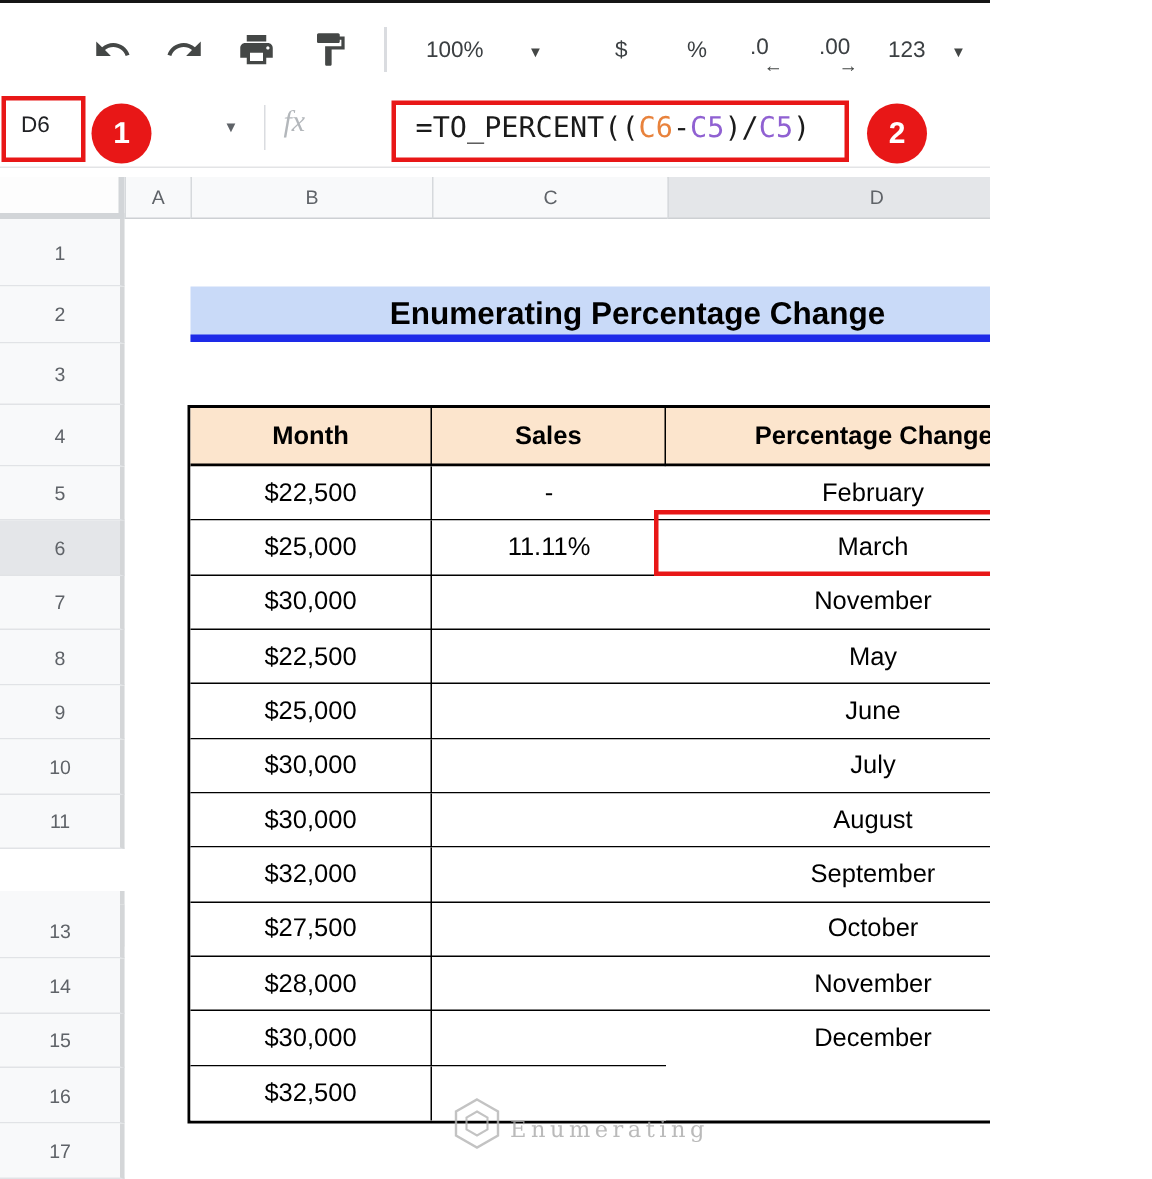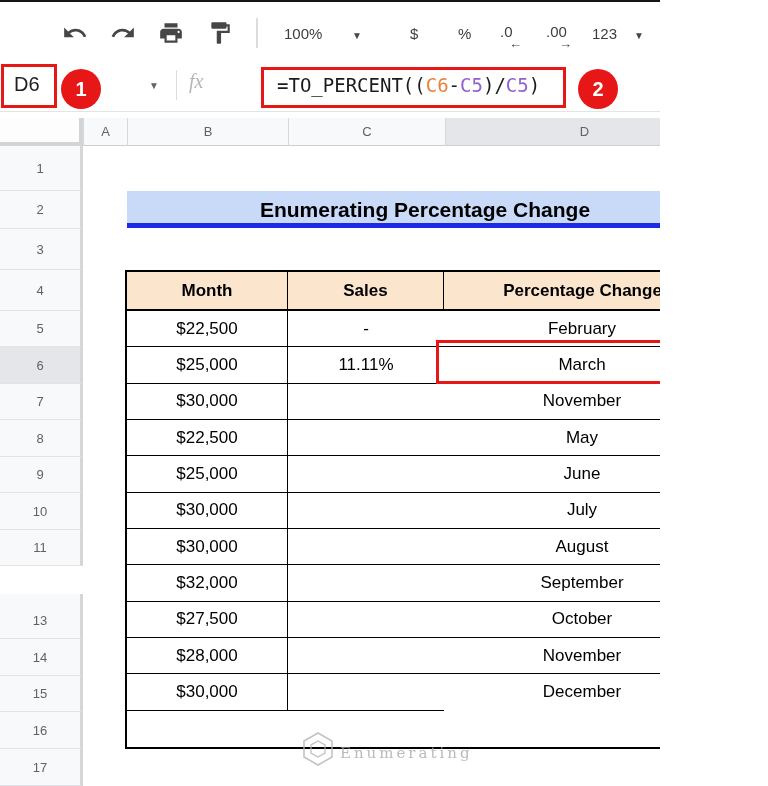--- a/index.html
+++ b/index.html
@@ -26,21 +26,21 @@
   .tb-sep{position:absolute;top:16px;width:2px;height:30px;background:#dadce0;}
   .tb-txt{position:absolute;top:23px;font-size:15px;color:#3c4043;cursor:pointer;}
   .tb-caret{position:absolute;font-size:10px;color:var(--icon);cursor:pointer;}
   .dec-wrap{position:absolute;top:21px;font-size:15px;color:#3c4043;cursor:pointer;}
   .dec-wrap .arr{position:absolute;font-size:13px;left:9px;top:13px;color:var(--icon);}
   .font-name{position:absolute;top:40px;font-size:16px;color:#a21caf;cursor:pointer;}
 
   
   .fbar{position:absolute;left:0;top:60px;width:768px;height:52px;background:#fff;border-bottom:1px solid #e3e4e6;}
   .namebox{position:absolute;left:0;top:4px;width:150px;height:40px;line-height:40px;padding-left:14px;
-           font-size:20px;color:#202124;cursor:pointer;}
+           font-size:15px;color:#202124;cursor:pointer;}
   .nb-caret{position:absolute;left:149px;top:20px;font-size:10px;color:var(--hdr-txt);cursor:pointer;}
   .fbar-sep{position:absolute;left:176px;top:10px;width:1px;height:30px;background:#dadce0;}
   .fx{position:absolute;left:189px;top:10px;font-family:"Liberation Serif",serif;font-style:italic;
       font-size:20px;color:#b3b7bb;}
   .formula{position:absolute;left:277px;top:14px;font-family:"DejaVu Sans Mono","Liberation Mono",monospace;
            font-size:19px;font-weight:500;color:#1b1b1b;white-space:pre;cursor:text;text-align:center;}
   .formula .r1{color:var(--ref-orange);}
   .formula .r2{color:var(--ref-purple);}
 
   
@@ -204,20 +204,21 @@
       <div class="cell">September</div>
       <div class="cell">$27,500</div>
       <div class="cell c-last"></div>
       <div class="cell">October</div>
       <div class="cell">$28,000</div>
       <div class="cell c-last"></div>
       <div class="cell">November</div>
       <div class="cell">$30,000</div>
       <div class="cell c-last"></div>
       <div class="cell r-last">December</div>
+      <div class="cell r-last">$32,500</div>
       <div class="cell c-last r-last"></div>
     </div>
 
   <div class="d6-box"></div>
   <div class="fill-handle"></div>
   <div class="ann-circle" style="left:734px;top:381px;width:38px;height:38px;line-height:38px">3</div>
 
   <div class="wmark">
     <svg viewBox="0 0 36 36">
       <polygon points="18,2 32,10 32,26 18,34 4,26 4,10" fill="none" stroke="#b5b5b5" stroke-width="1.6"></polygon>

